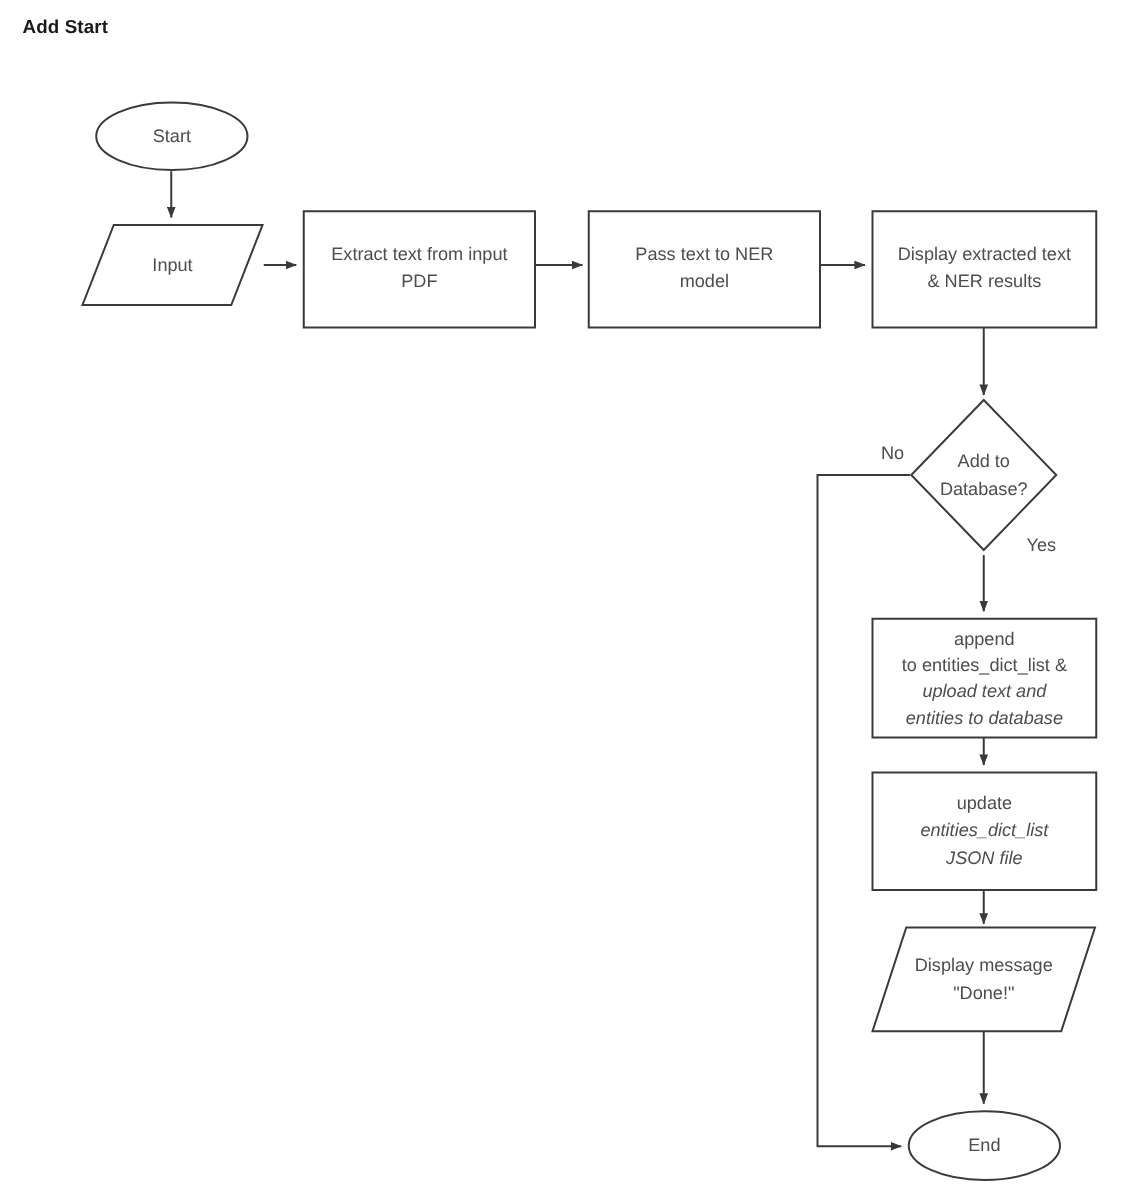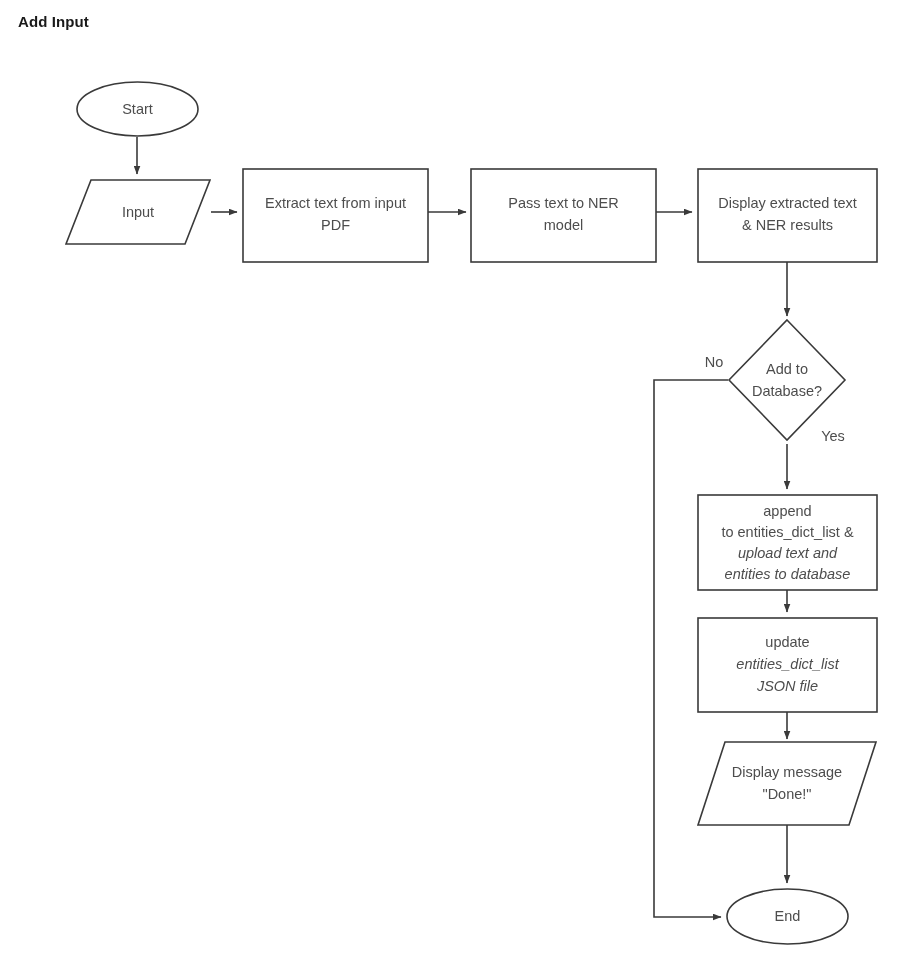--- a/index.html
+++ b/index.html
@@ -54,21 +54,21 @@
     font-family: "Liberation Sans", sans-serif;
     font-size: 14.5px;
     fill: #4d4d4d;
     text-anchor: middle;
     dominant-baseline: middle;
   }
 </style>
 </head>
 <body>
 
-<div id="page-title">Add Input</div>
+<div id="page-title">Add Start</div>
 
 <svg id="flowchart" viewBox="0 0 913 954">
   <defs>
     <marker id="arrowhead" markerWidth="9" markerHeight="7" refX="8.5" refY="3.5" orient="auto" markerUnits="userSpaceOnUse">
       <polygon points="0 0, 9 3.5, 0 7" fill="#3a3a3a"></polygon>
     </marker>
   </defs>
 
   <g>
     <path class="connector" d="M137,137 L137,174" marker-end="url(#arrowhead)"></path>

